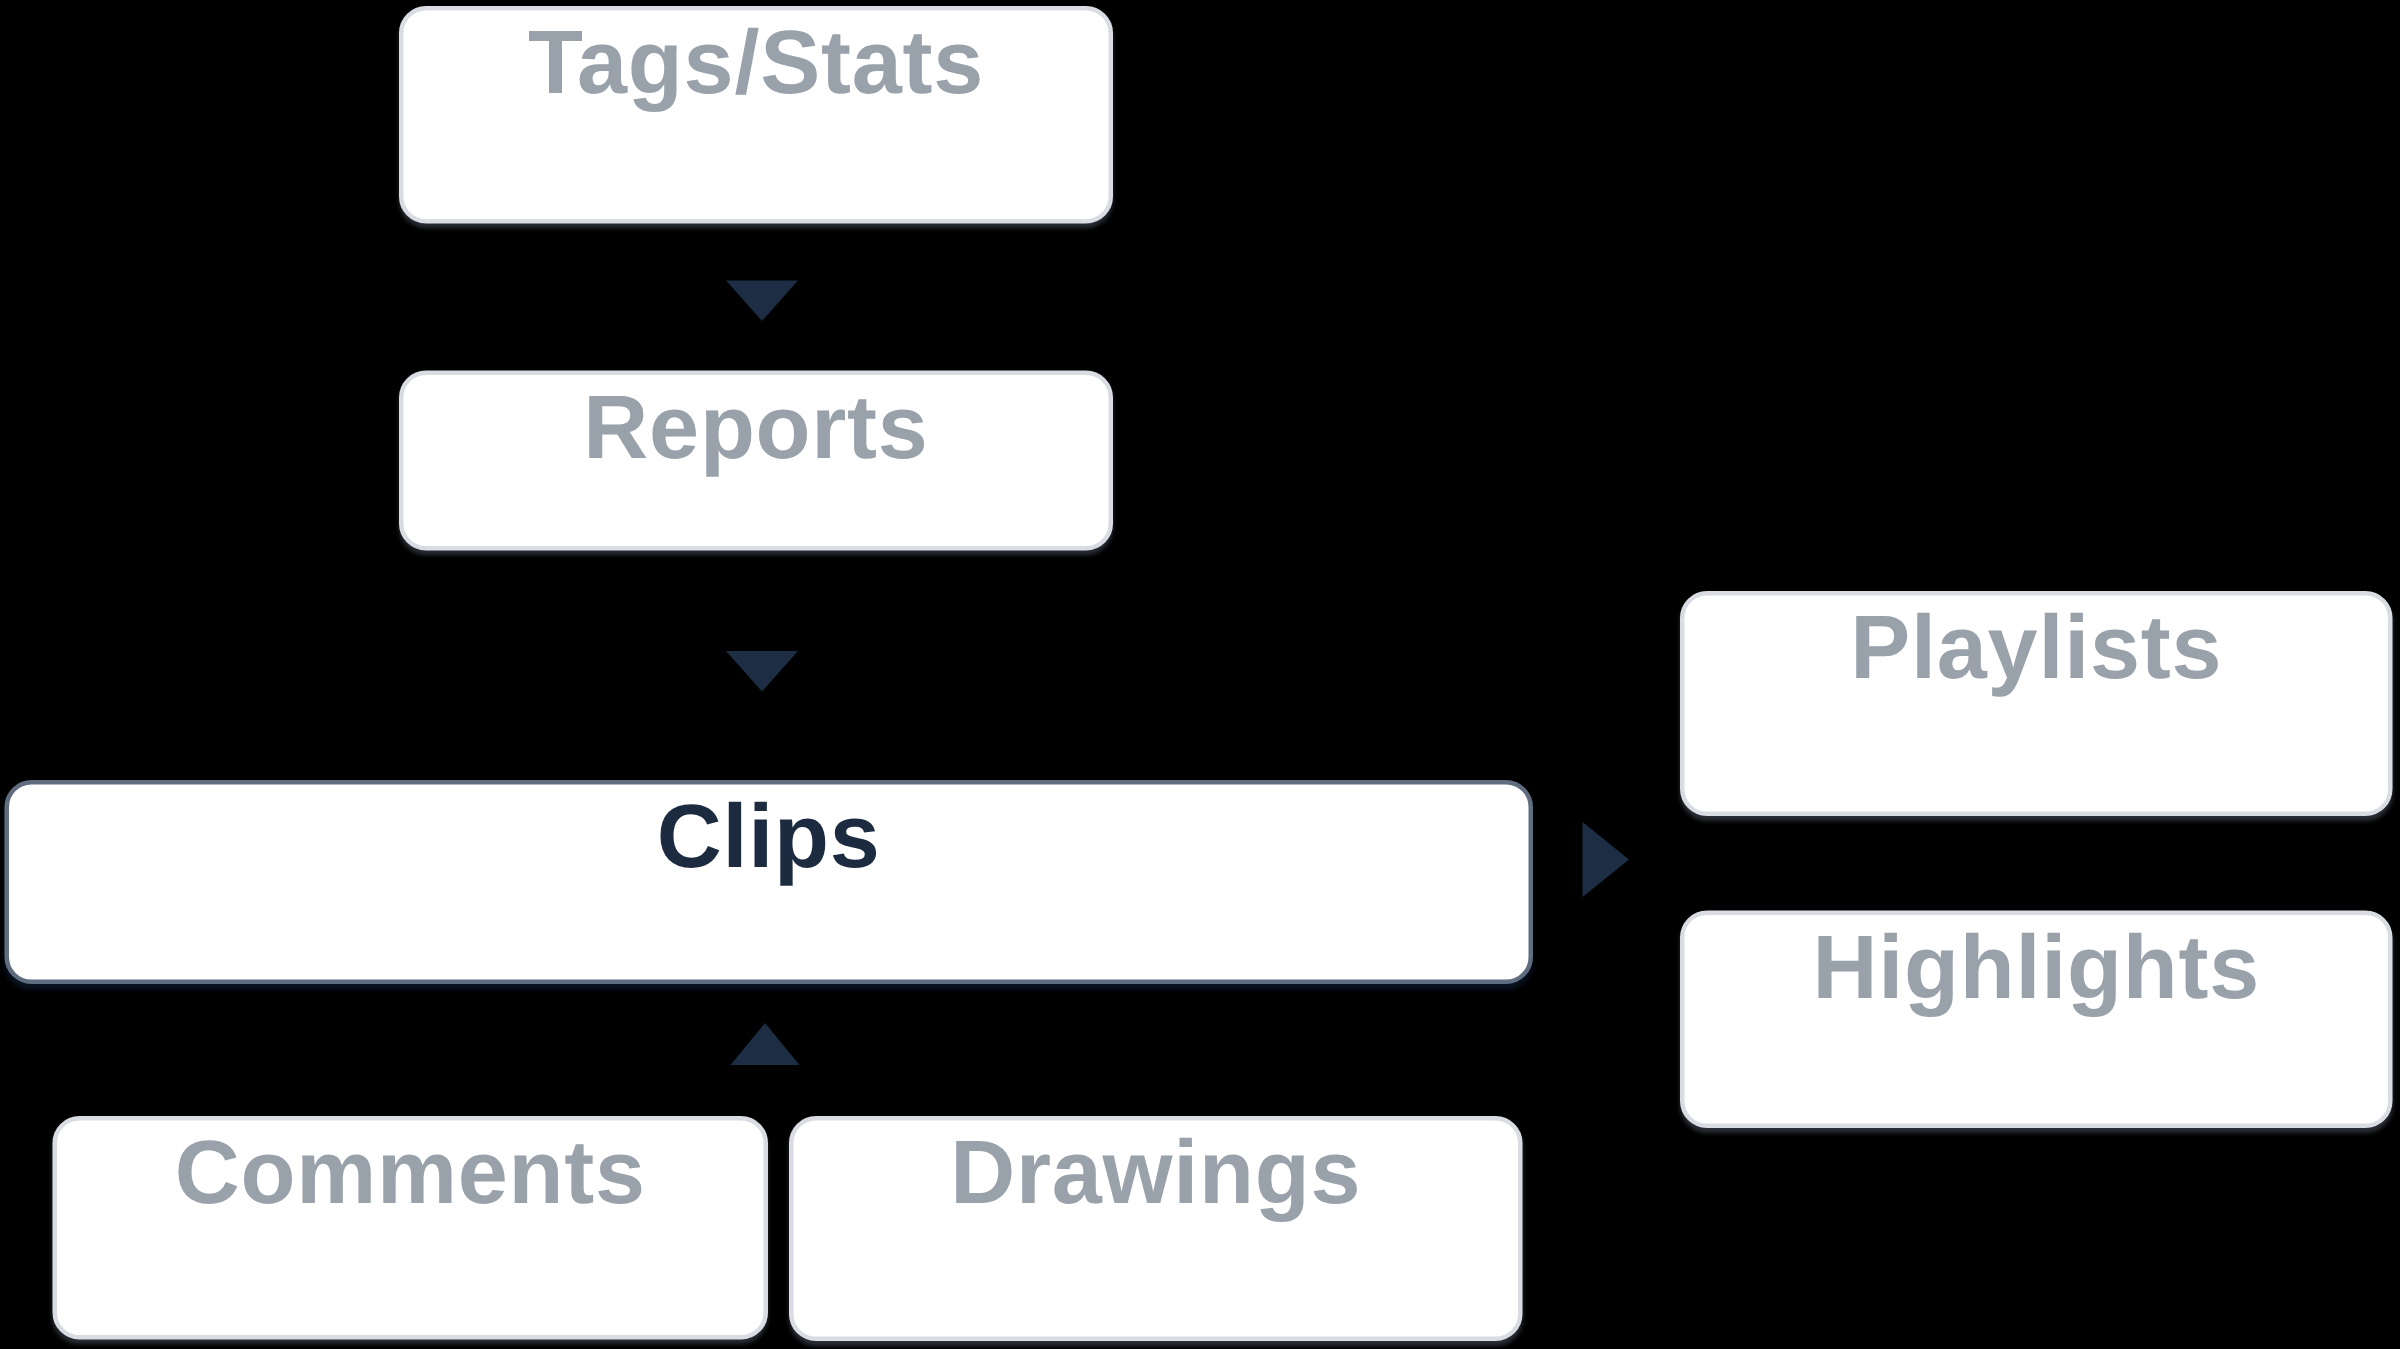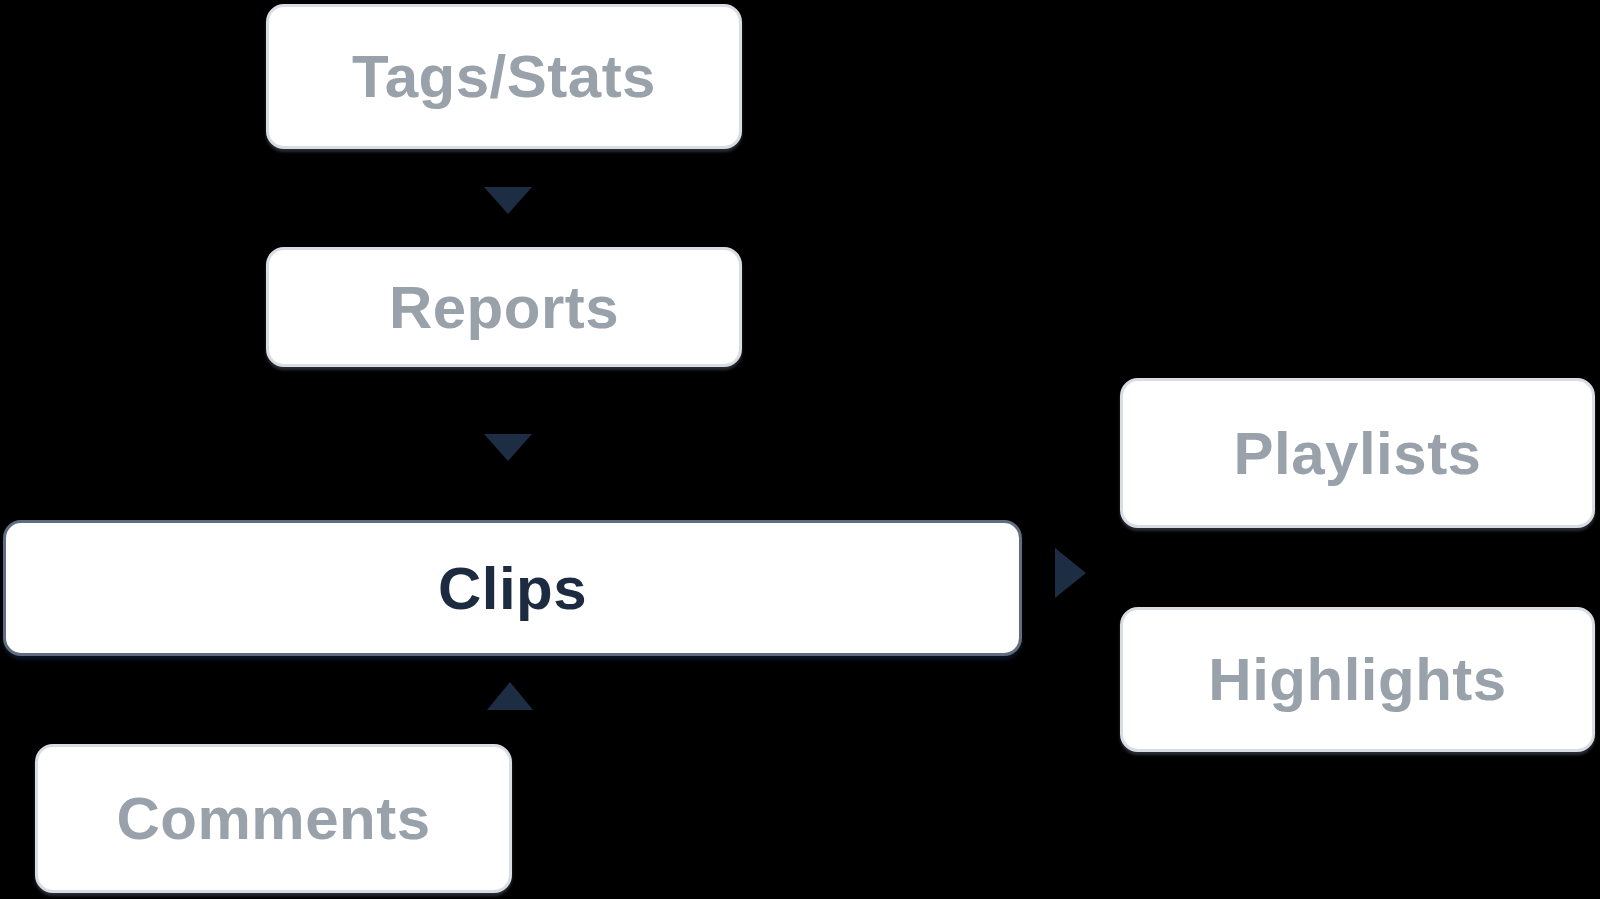--- a/index.html
+++ b/index.html
@@ -20,21 +20,20 @@
     height:899px;
     background:var(--bg);
     overflow:hidden;
   }
   .node{
     position:absolute;
     background:var(--box-fill);
     border:3px solid var(--box-border);
     border-radius:18px;
     display:flex;
-    align-items:center;
     justify-content:center;
     box-shadow:0 3px 3px rgba(90,100,115,0.45);
   }
   .node.emphasis{
     border-color:var(--focus-border);
     box-shadow:0 4px 3px rgba(10,20,35,0.9);
     margin-top:24px;
   }
   .node .label{
     font-weight:bold;
@@ -65,21 +64,21 @@
   
   #node-tags-stats {left:266px;  top:4px;   width:476px;  height:145px;}
   #arrow-1         {left:484px;  top:187px;}
   #node-reports    {left:266px;  top:247px; width:476px;  height:120px;}
   #arrow-2         {left:484px;  top:434px;}
   #node-clips      {left:3px;    top:496px; width:1019px; height:136px;}
   #arrow-3         {left:487px;  top:682px;}
   #node-comments   {left:3px;    top:744px; width:477px;  height:149px;margin-left:32px;}
   #node-drawings   {left:526px;  top:744px; width:489px;  height:150px;}
   #arrow-4         {left:1055px; top:548px;}
-  #node-playlists  {left:1120px; top:378px; width:475px;  height:150px;}
+  #node-playlists  {left:1120px; top:394px; width:475px;  height:150px;}
   #node-highlights {left:1120px; top:607px; width:475px;  height:145px;}
 </style>
 </head>
 <body>
 
 <div class="stage">
 
   <div class="node" id="node-tags-stats">
     <span class="label">Tags/Stats</span>
   </div>
@@ -95,20 +94,23 @@
   <div class="node emphasis" id="node-clips">
     <span class="label">Clips</span>
   </div>
 
   <div class="arrow arrow-up" id="arrow-3"></div>
 
   <div class="node" id="node-comments">
     <span class="label">Comments</span>
   </div>
 
+  <div class="node" id="node-drawings">
+    <span class="label">Drawings</span>
+  </div>
 
   <div class="arrow arrow-right" id="arrow-4"></div>
 
   <div class="node" id="node-playlists">
     <span class="label">Playlists</span>
   </div>
 
   <div class="node" id="node-highlights">
     <span class="label">Highlights</span>
   </div>

